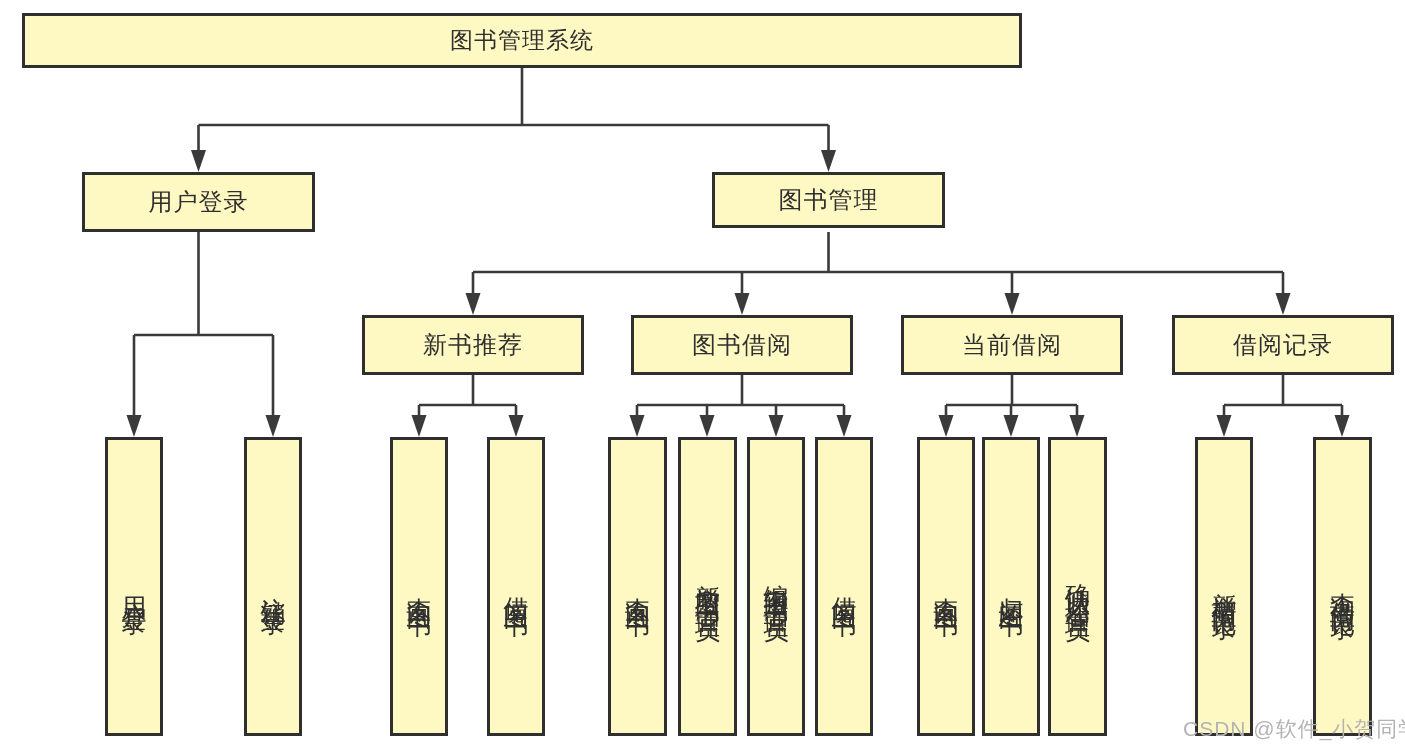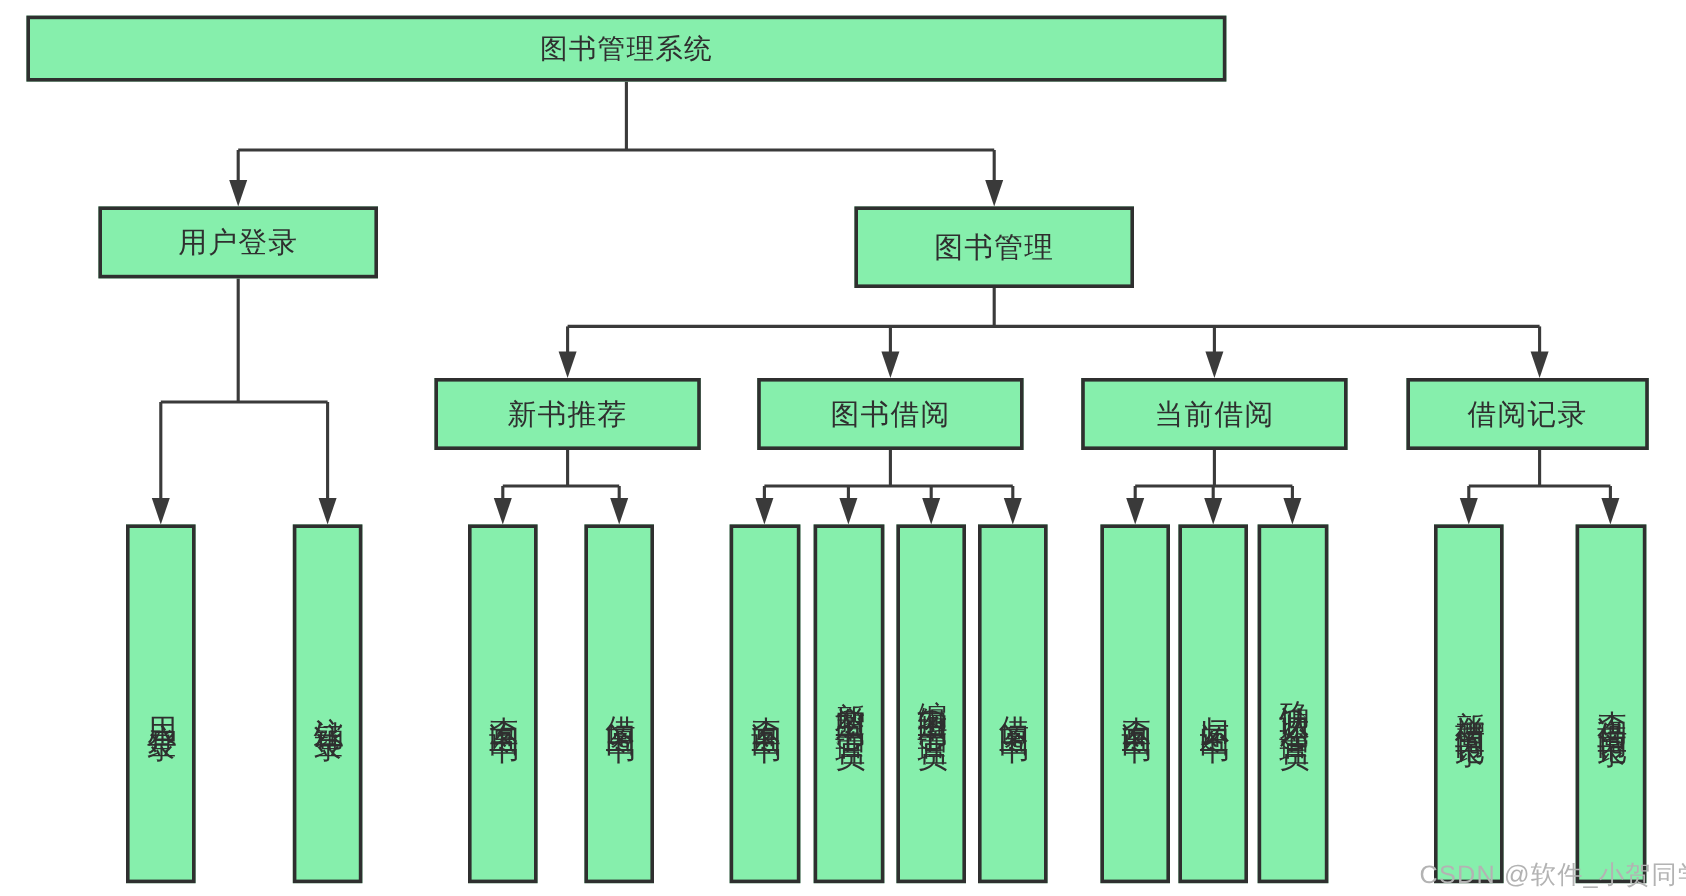--- a/index.html
+++ b/index.html
@@ -31,21 +31,21 @@
     fill: none;
   }
   .arrowhead {
     fill: var(--line);
     stroke: none;
   }
   .node {
     position: absolute;
     box-sizing: border-box;
     border: 3px solid var(--border);
-    background: #86efac;
+    background: #fef9c3;
     display: flex;
     align-items: center;
     justify-content: center;
     color: var(--text);
     z-index: 2;
   }
   .h-node {
     font-size: 24px;
     letter-spacing: 1px;
     white-space: nowrap;
@@ -145,26 +145,26 @@
       <path class="edge" d="M1224 405 V417"></path>
       <polygon class="arrowhead" points="1216.5,415 1231.5,415 1224,437"></polygon>
       <path class="edge" d="M1342 405 V417"></path>
       <polygon class="arrowhead" points="1334.5,415 1349.5,415 1342,437"></polygon>
     </g>
   </svg>
 
   <div class="node h-node root-node" style="left:22px; top:13px; width:1000px; height:55px;">图书管理系统</div>
 
   <div class="node h-node" style="left:82px; top:172px; width:233px; height:60px;">用户登录</div>
-  <div class="node h-node" style="left:712px; top:172px; width:233px; height:68px;">图书管理</div>
+  <div class="node h-node" style="left:712px; top:172px; width:233px; height:56px;">图书管理</div>
 
   <div class="node h-node" style="left:631px; top:315px; width:222px; height:60px;">图书借阅</div>
   <div class="node h-node" style="left:362px; top:315px; width:222px; height:60px;">新书推荐</div>
   <div class="node h-node" style="left:901px; top:315px; width:222px; height:60px;">当前借阅</div>
-  <div class="node h-node" style="left:1172px; top:315px; width:202px; height:60px;">借阅记录</div>
+  <div class="node h-node" style="left:1172px; top:315px; width:222px; height:60px;">借阅记录</div>
 
   <div class="node v-node" style="left:105px; top:437px; width:58px; height:299px;">用户登录</div>
   <div class="node v-node" style="left:244px; top:437px; width:58px; height:299px;">注销登录</div>
 
   <div class="node v-node" style="left:390px; top:437px; width:58px; height:299px;">查询图书</div>
   <div class="node v-node" style="left:487px; top:437px; width:58px; height:299px;">借阅图书</div>
 
   <div class="node v-node" style="left:608px; top:437px; width:59px; height:299px;">查询图书</div>
   <div class="node v-node" style="left:678px; top:437px; width:59px; height:299px;">新增图书（管理员）</div>
   <div class="node v-node" style="left:747px; top:437px; width:58px; height:299px;">编辑图书（管理员）</div>

